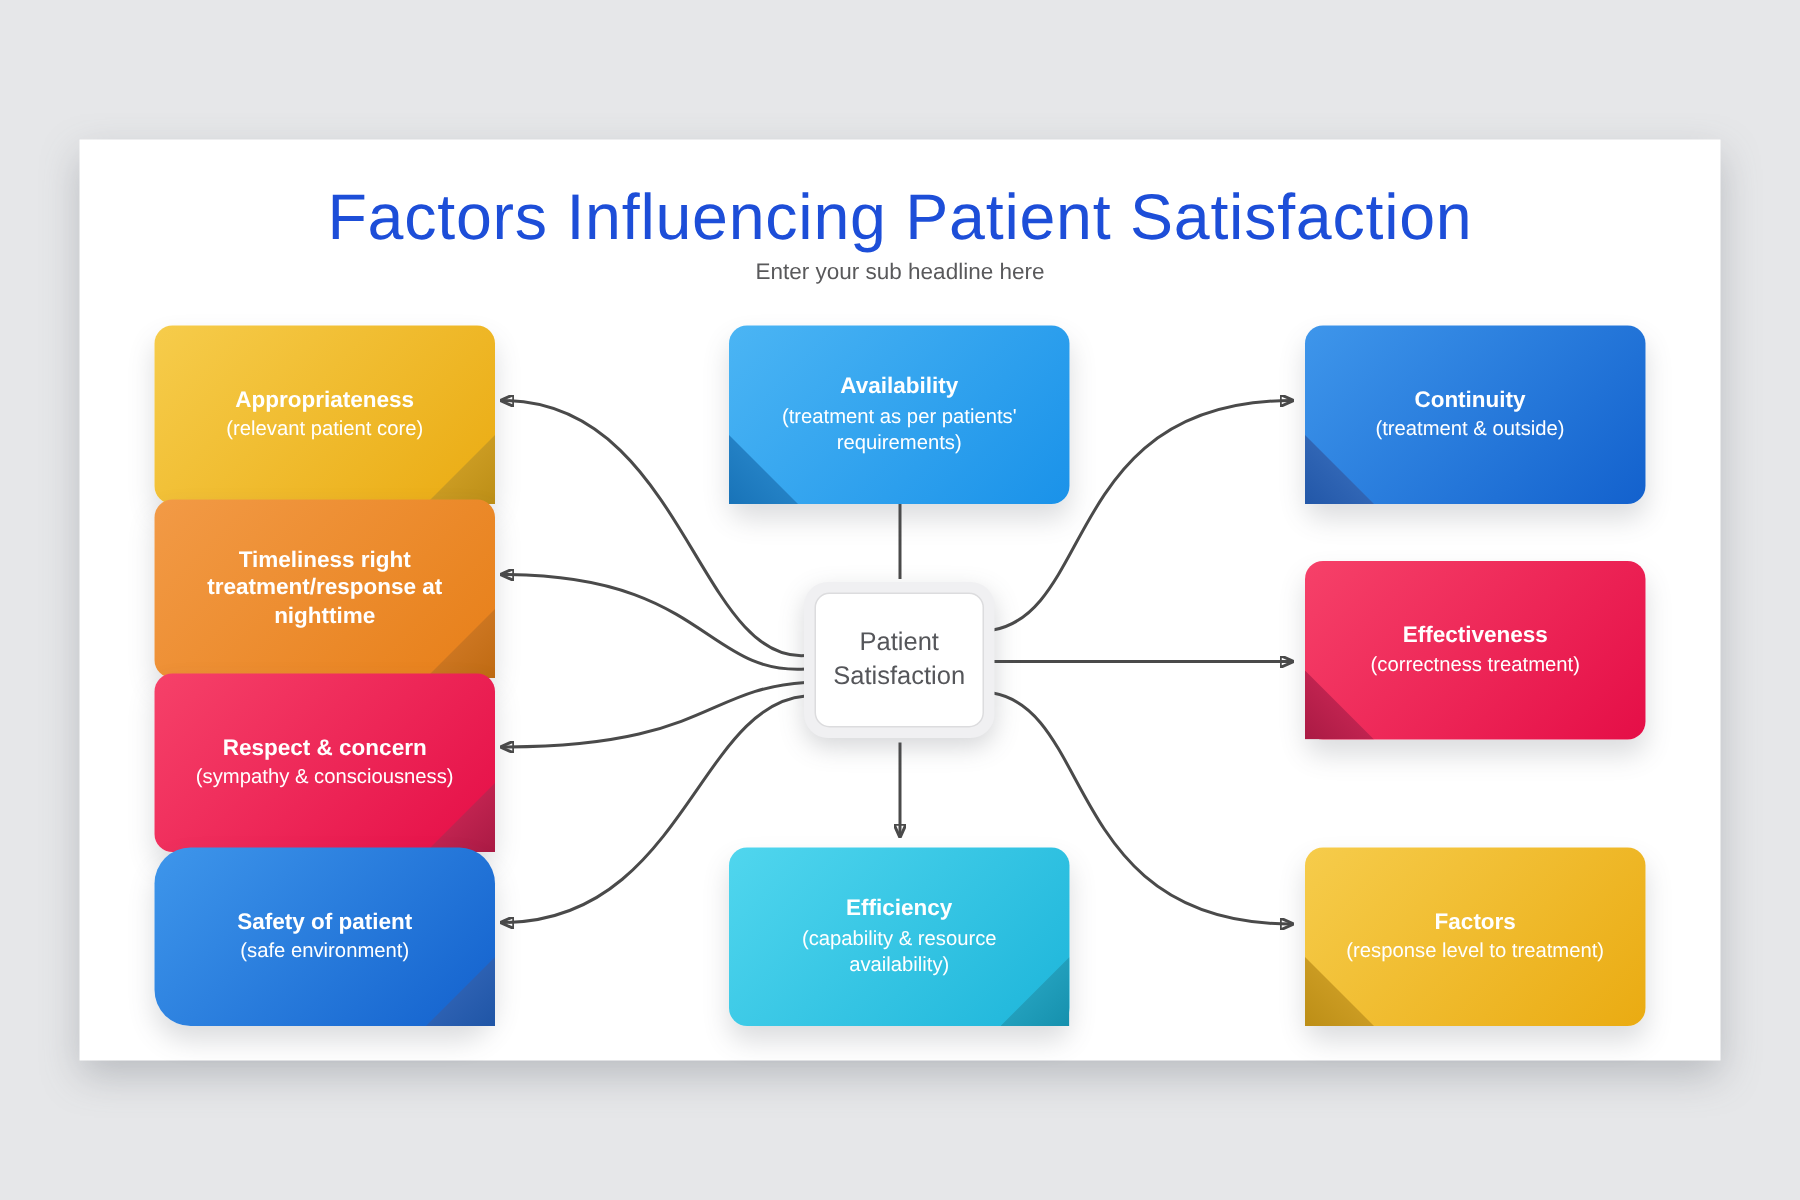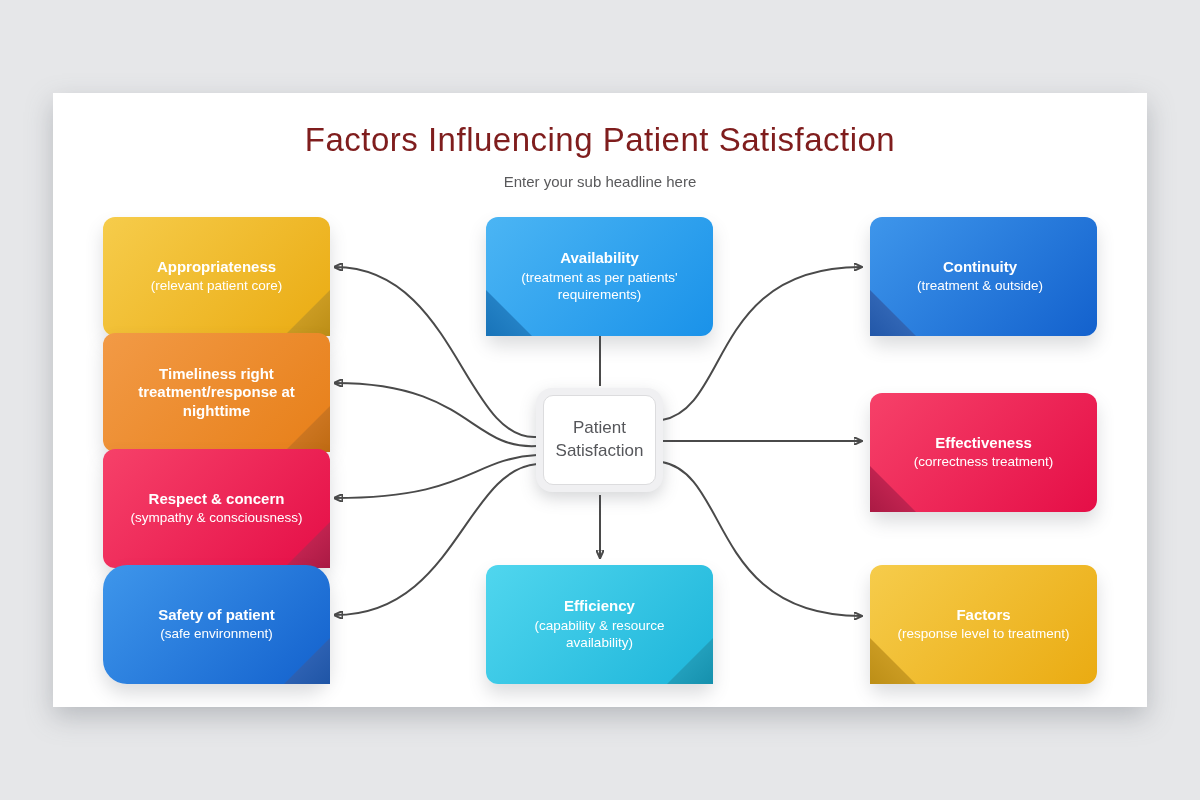--- a/index.html
+++ b/index.html
@@ -11,21 +11,21 @@
     overflow:hidden;
   }
   .stage {
     position:absolute; left:53px; top:93px; width:1094px; height:614px;
     background:#ffffff;
     box-shadow:0 10px 25px rgba(100,105,115,.35);
   }
   .page-title {
     position:absolute; left:0; right:0; top:28px;
     text-align:center;
-    font-size:33px; font-weight:400; color:#7f1d1d; letter-spacing:.5px;
+    font-size:43px; font-weight:400; color:#1d4ed8; letter-spacing:.5px;
   }
   .page-subtitle {
     position:absolute; left:0; right:0; top:80px;
     text-align:center;
     font-size:15px; color:#59595b;
   }
   svg.connectors { position:absolute; left:0; top:0; width:1094px; height:614px; }
   svg.connectors path { fill:none; stroke:#4a4a4a; stroke-width:2; }
 
   .node {
@@ -45,21 +45,21 @@
   .node-sub:empty { display:none; }
 
   
   .pos-l1 { left:50px;  top:124px; }
   .pos-l2 { left:50px;  top:240px; }
   .pos-l3 { left:50px;  top:356px; }
   .pos-l4 { left:50px;  top:472px;border-radius:24px; }
   .pos-ct { left:433px; top:124px; }
   .pos-cb { left:433px; top:472px; }
   .pos-r1 { left:817px; top:124px; }
-  .pos-r2 { left:817px; top:300px; }
+  .pos-r2 { left:817px; top:281px; }
   .pos-r3 { left:817px; top:472px; }
 
   .center-node {
     position:absolute; left:483px; top:295px; width:127px; height:104px;
     background:#f0f0f2;
     border-radius:16px;
     box-shadow:0 6px 16px rgba(90,95,105,.25);
     padding:7px;
   }
   .center-inner {

